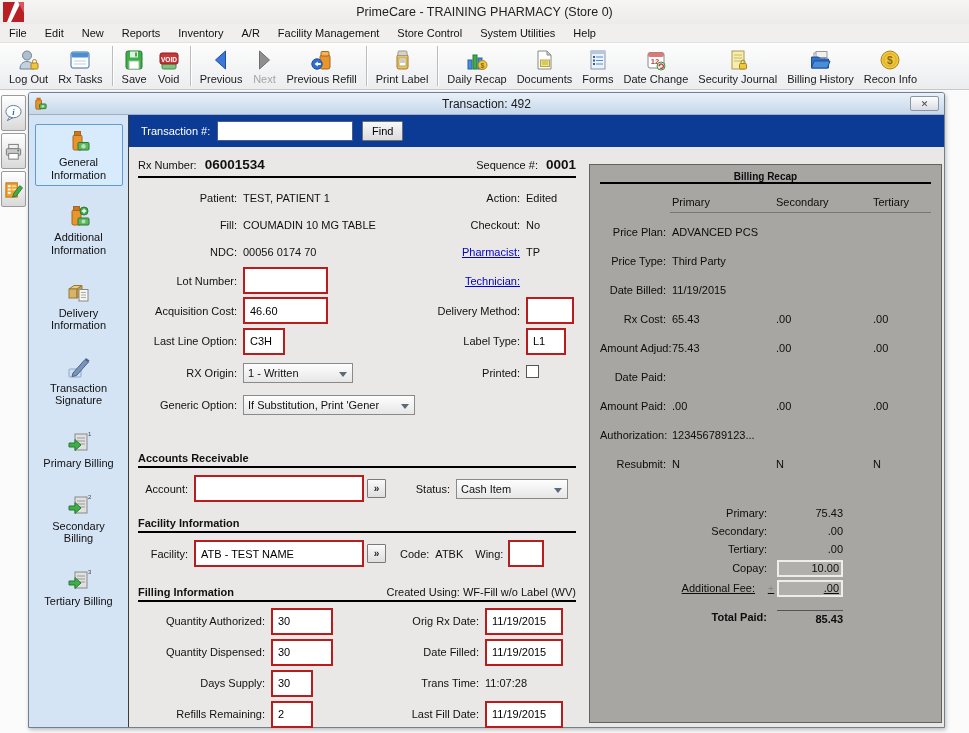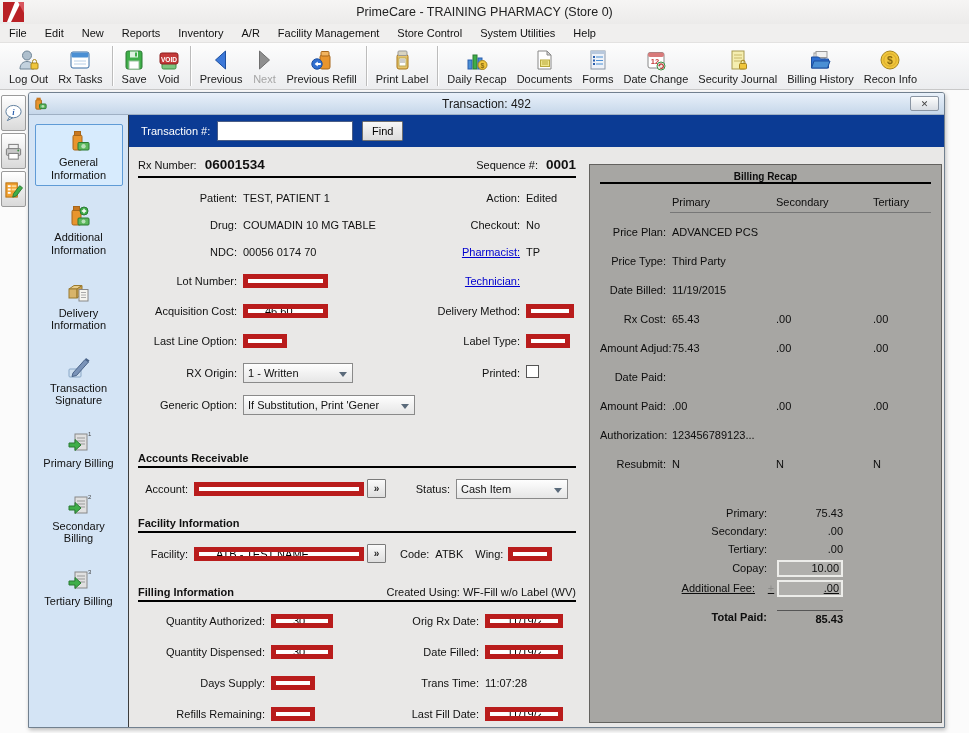--- a/index.html
+++ b/index.html
@@ -60,21 +60,21 @@
   .form-col { position:absolute; left:9px; top:10px; width:438px; }
   .rx-header { display:flex; align-items:baseline; border-bottom:2px solid #000; padding-bottom:4px; }
   .rx-header .big { font-size:13.5px; font-weight:bold; margin-left:8px; }
   .rx-header .spacer { flex:1; }
   .frow { display:flex; align-items:center; height:24px; margin-top:3px; }
   .l1 { width:105px; text-align:right; padding-right:6px; }
   .v1 { width:182px; }
   .l2 { width:101px; text-align:right; padding-right:6px; }
   .v2 { flex:1; }
   .link { color:#0000cf; text-decoration:underline; cursor:pointer; }
-  .tb { height:14px; border:5px solid #b91c1c; background:#fff; font:inherit; padding:1px 17px; }
+  .tb { height:27px; border:2px solid #b91c1c; background:#fff; font:inherit; padding:1px 5px; }
   .dd { height:20px; border:1px solid #8a8a8a; background:linear-gradient(#fefefe,#e6e6e6);
     display:inline-flex; align-items:center; padding:0 20px 0 4px; position:relative; white-space:nowrap; overflow:hidden; }
   .dd::after { content:""; position:absolute; right:5px; top:8px; border-left:4px solid transparent;
     border-right:4px solid transparent; border-top:5px solid #5a6a7a; }
   .chk { width:13px; height:13px; border:1px solid #555; background:#fff; display:inline-block; }
   .lookup { width:19px; height:19px; border:1px solid #7a7a7a; border-radius:1px; margin-left:3px;
     background:linear-gradient(#fafafa,#dedede); font-weight:bold; font-size:10px; display:inline-flex;
     align-items:center; justify-content:center; color:#222; }
   .sect { font-weight:bold; border-bottom:2px solid #000; margin-top:14px; padding-bottom:2px;
     display:flex; justify-content:space-between; align-items:baseline; }
@@ -406,21 +406,21 @@
             <span class="big">0001</span>
           </div>
 
           <div class="frow" style="margin-top:8px;">
             <span class="l1">Patient:</span>
             <span class="v1">TEST, PATIENT 1</span>
             <span class="l2">Action:</span>
             <span class="v2">Edited</span>
           </div>
           <div class="frow">
-            <span class="l1">Drug:</span>
+            <span class="l1">Fill:</span>
             <span class="v1">COUMADIN 10 MG TABLE</span>
             <span class="l2">Checkout:</span>
             <span class="v2">No</span>
           </div>
           <div class="frow">
             <span class="l1">NDC:</span>
             <span class="v1">00056 0174 70</span>
             <span class="l2 link">Pharmacist:</span>
             <span class="v2">TP</span>
           </div>

